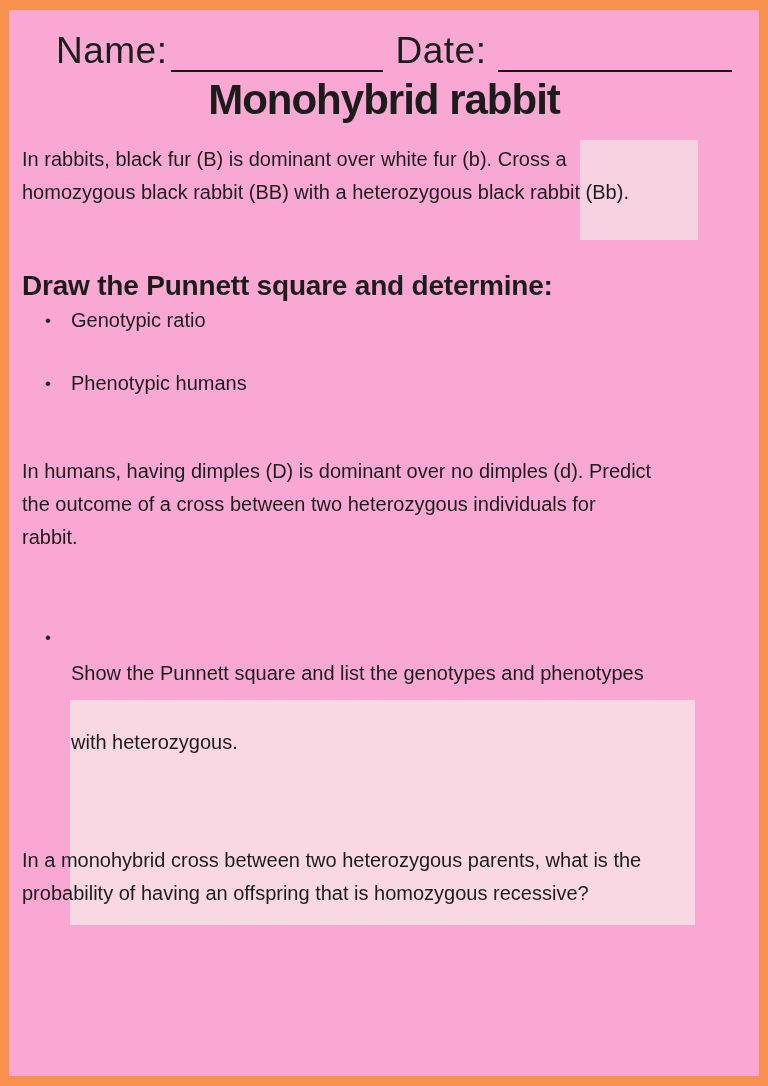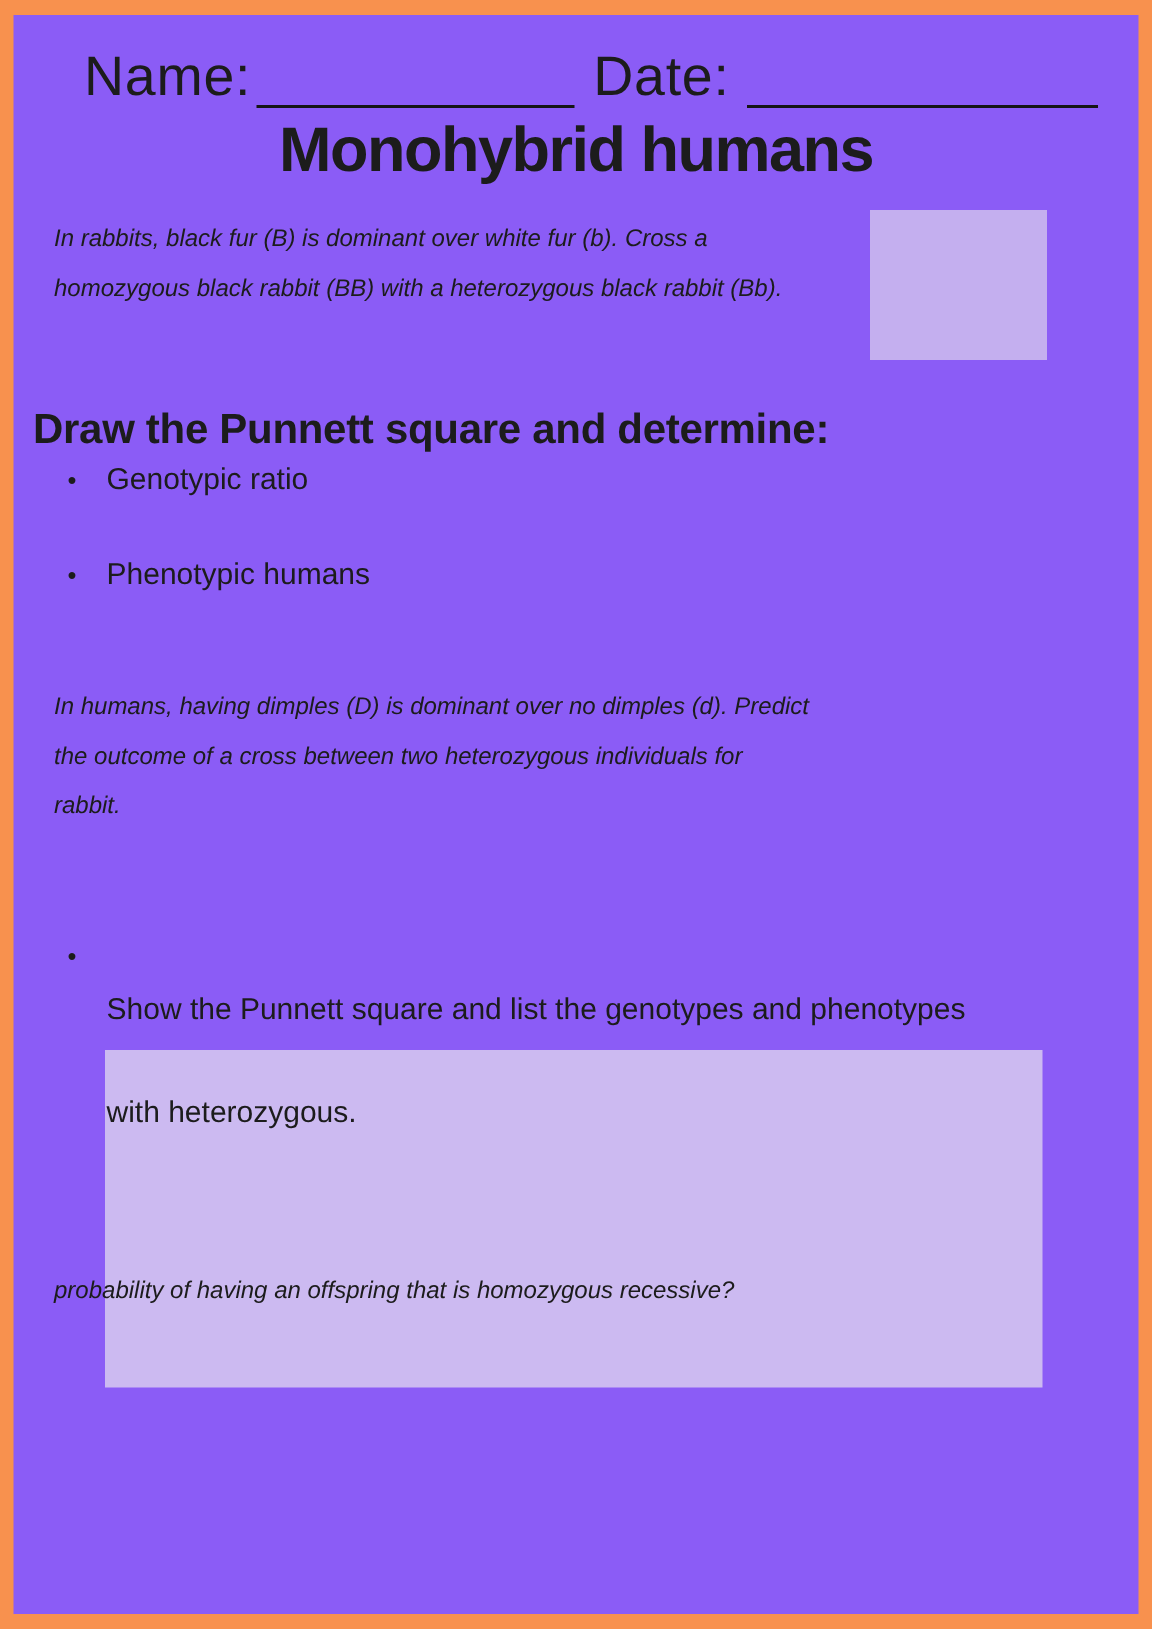--- a/index.html
+++ b/index.html
@@ -7,21 +7,21 @@
     width:768px;height:1086px;
     position:relative;
     background:#F8914E; 
     font-family:"Liberation Sans", sans-serif;
     color:#1C1C1C;
     overflow:hidden;
   }
   .page{
     position:absolute;
     top:10px;left:9px;right:9px;bottom:10px;
-    background:#8b5cf6;
+    background:#f9a8d4;
     padding-left:44px;
   }
   
   .tint{position:absolute;pointer-events:none;}
   .tint-a{left:571px;top:130px;width:118px;height:100px;background:#f4f4ea;opacity:.55;}
   .tint-b{left:61px;top:690px;width:625px;height:225px;background:#f8f8ef;opacity:.6;}
 
   .header-row{
     position:absolute;
     top:20px;left:47px;right:27px;
@@ -38,21 +38,21 @@
 
   .doc-title{
     position:absolute;
     top:66px;left:0;right:0;
     text-align:center;
     font-size:42px;
     font-weight:700;
     letter-spacing:-1px;
   }
 
-  .para{position:absolute;left:27px;font-size:16px;font-style:italic;}
+  .para{position:absolute;left:13px;font-size:20px;}
   .para .line{line-height:33px;white-space:nowrap;}
 
   .para-1{top:133px;}
   .section-heading{
     position:absolute;
     top:260px;left:13px;
     font-size:28px;font-weight:700;
     letter-spacing:-0.2px;
   }
   .bullet-item{
@@ -83,21 +83,21 @@
   <div class="tint tint-a"></div>
   <div class="tint tint-b"></div>
 
   <div class="header-row">
     <span>Name:</span>
     <span class="blank-line name-line"></span>
     <span>Date:</span>
     <span class="blank-line date-line"></span>
   </div>
 
-  <div class="doc-title">Monohybrid humans</div>
+  <div class="doc-title">Monohybrid rabbit</div>
 
   <div class="para para-1">
     <div class="line">In rabbits, black fur (B) is dominant over white fur (b). Cross a</div>
     <div class="line">homozygous black rabbit (BB) with a heterozygous black rabbit (Bb).</div>
   </div>
 
   <div class="section-heading">Draw the Punnett square and determine:</div>
 
   <div class="bullet-item bullet-1">
     <span class="bullet-dot">•</span>
@@ -117,16 +117,17 @@
 
   <div class="bullet-item bullet-3">
     <span class="bullet-dot">•</span>
     <span class="bullet-text">
       <span class="line" style="display:block">Show the Punnett square and list the genotypes and phenotypes</span>
       <span class="line" style="display:block">with heterozygous.</span>
     </span>
   </div>
 
   <div class="para para-3">
+    <div class="line">In a monohybrid cross between two heterozygous parents, what is the</div>
     <div class="line">probability of having an offspring that is homozygous recessive?</div>
   </div>
 
 </div>
 
 </body></html>

